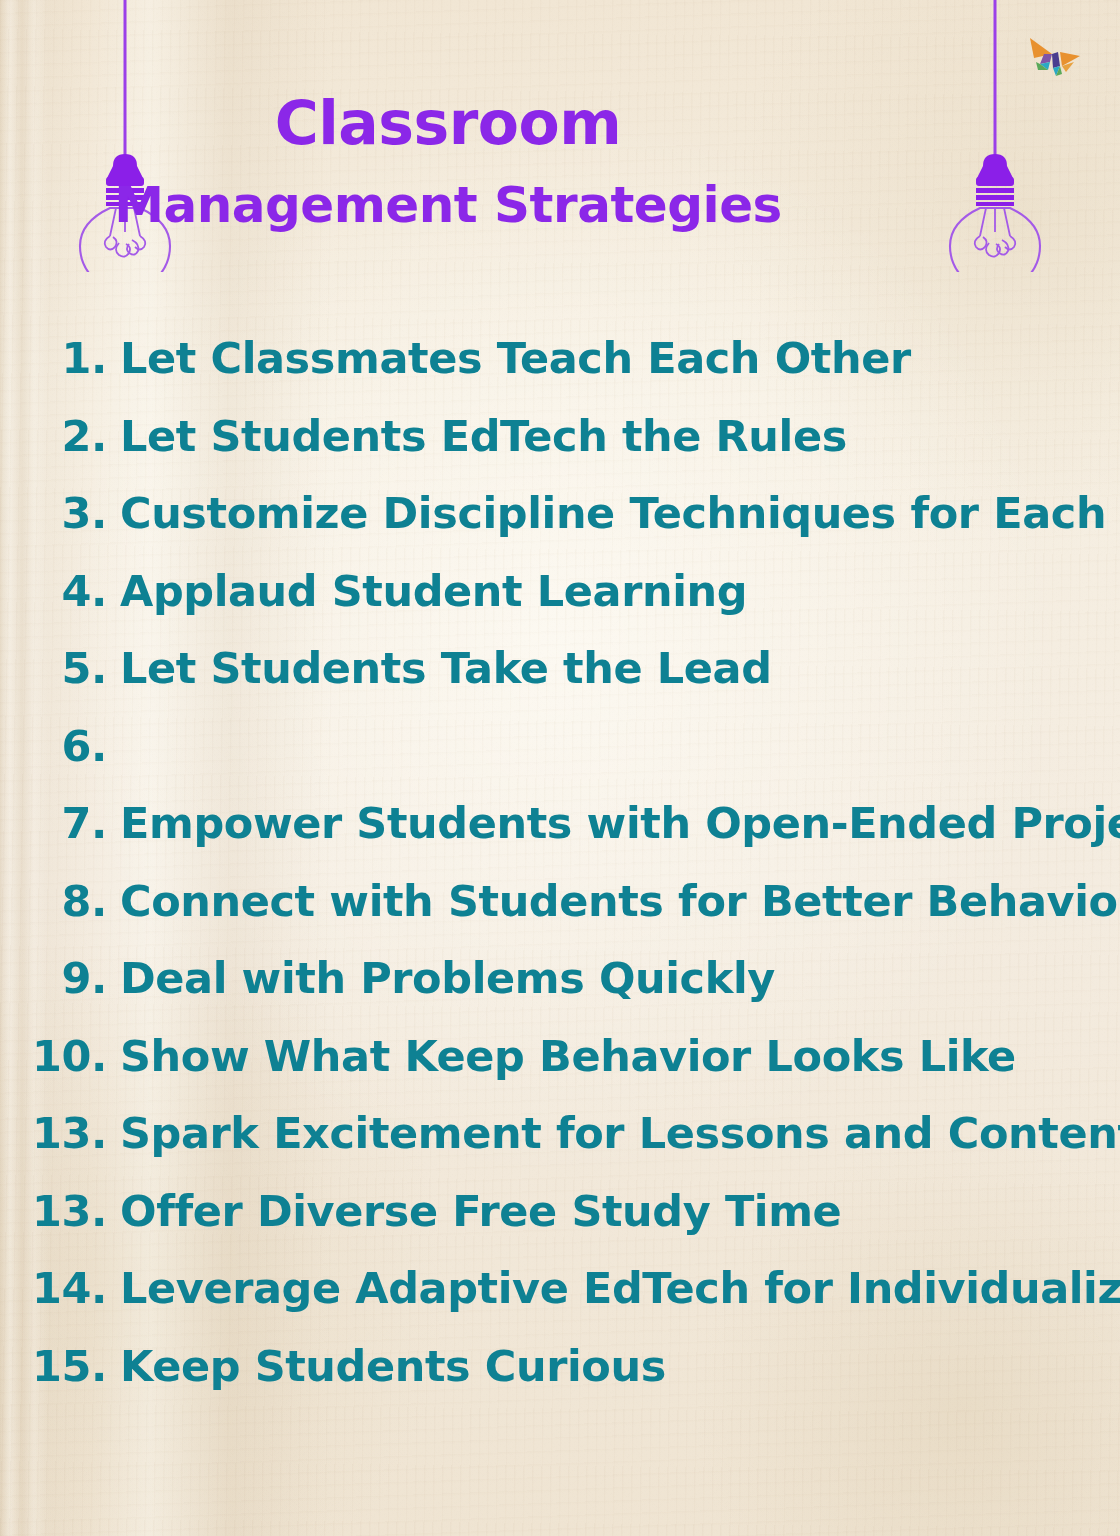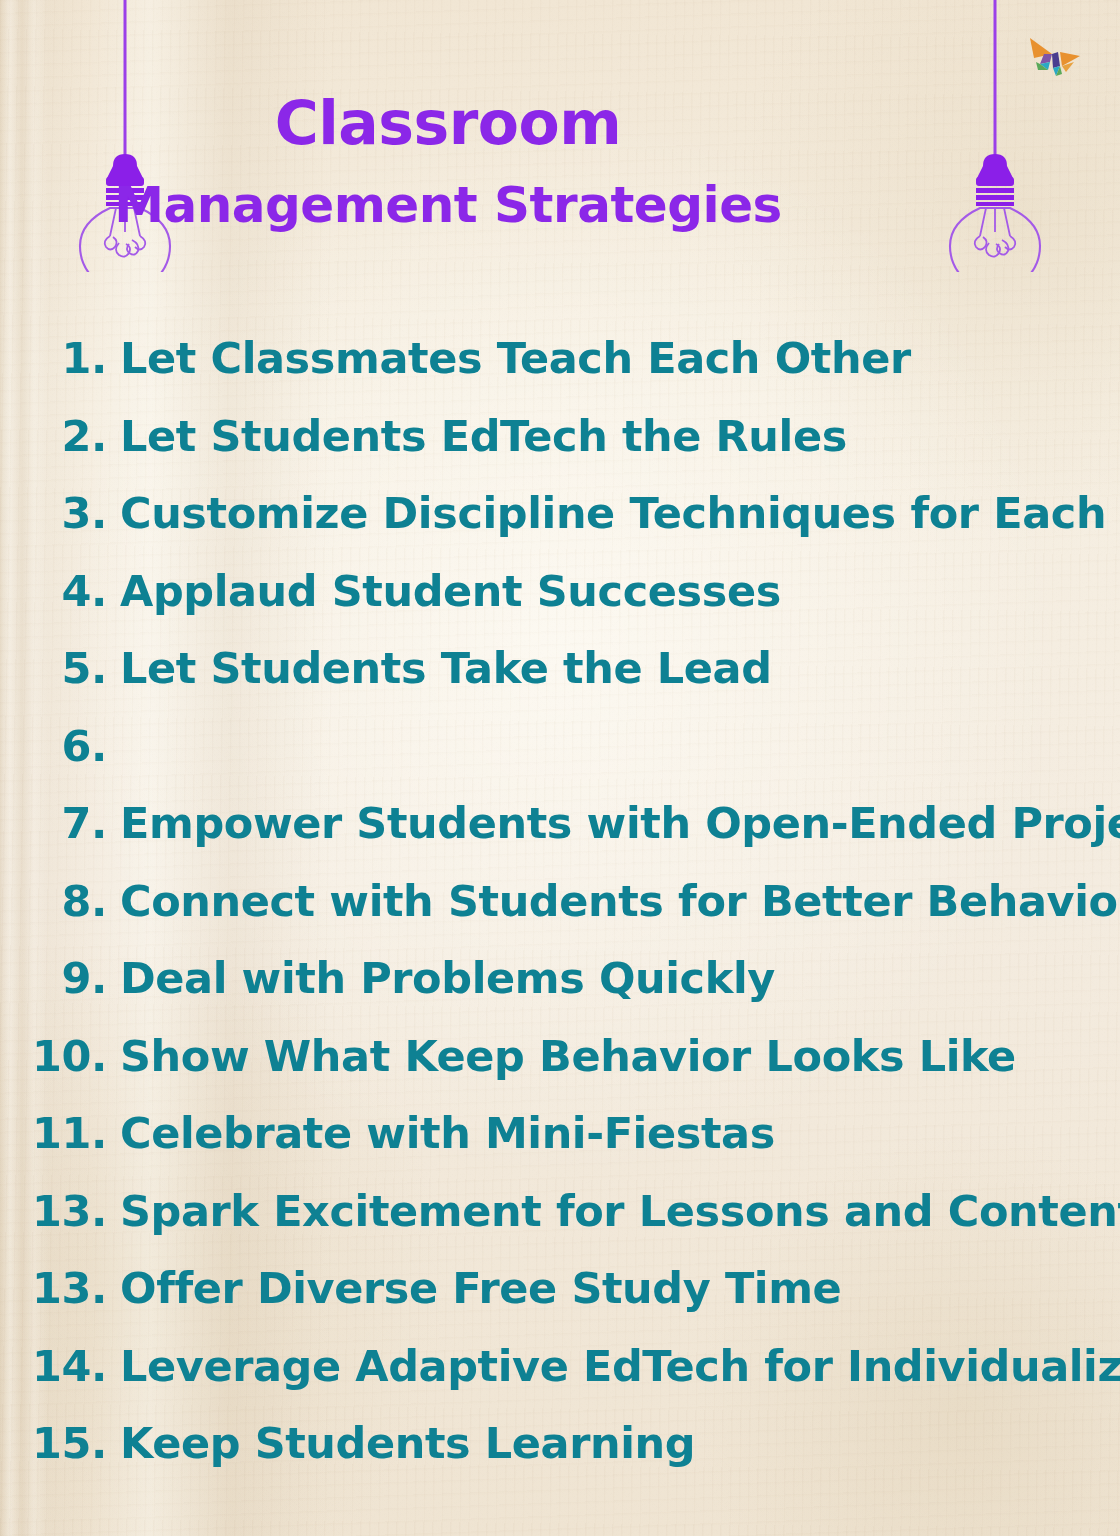--- a/index.html
+++ b/index.html
@@ -181,21 +181,21 @@
   <li class="strategy-row">
     <span class="strategy-number">2.</span>
     <span class="strategy-text">Let Students EdTech the Rules</span>
   </li>
   <li class="strategy-row">
     <span class="strategy-number">3.</span>
     <span class="strategy-text">Customize Discipline Techniques for Each Student</span>
   </li>
   <li class="strategy-row">
     <span class="strategy-number">4.</span>
-    <span class="strategy-text">Applaud Student Successes</span>
+    <span class="strategy-text">Applaud Student Learning</span>
   </li>
   <li class="strategy-row">
     <span class="strategy-number">5.</span>
     <span class="strategy-text">Let Students Take the Lead</span>
   </li>
   <li class="strategy-row">
     <span class="strategy-number">6.</span>
   </li>
   <li class="strategy-row">
     <span class="strategy-number">7.</span>
@@ -207,32 +207,28 @@
   </li>
   <li class="strategy-row">
     <span class="strategy-number">9.</span>
     <span class="strategy-text">Deal with Problems Quickly</span>
   </li>
   <li class="strategy-row">
     <span class="strategy-number">10.</span>
     <span class="strategy-text">Show What Keep Behavior Looks Like</span>
   </li>
   <li class="strategy-row">
-    <span class="strategy-number">11.</span>
-    <span class="strategy-text">Celebrate with Mini-Fiestas</span>
-  </li>
-  <li class="strategy-row">
     <span class="strategy-number">13.</span>
     <span class="strategy-text">Spark Excitement for Lessons and Content</span>
   </li>
   <li class="strategy-row">
     <span class="strategy-number">13.</span>
     <span class="strategy-text">Offer Diverse Free Study Time</span>
   </li>
   <li class="strategy-row">
     <span class="strategy-number">14.</span>
     <span class="strategy-text">Leverage Adaptive EdTech for Individualized Learning</span>
   </li>
   <li class="strategy-row">
     <span class="strategy-number">15.</span>
-    <span class="strategy-text">Keep Students Learning</span>
+    <span class="strategy-text">Keep Students Curious</span>
   </li>
 </ol>
 
 </body></html>

